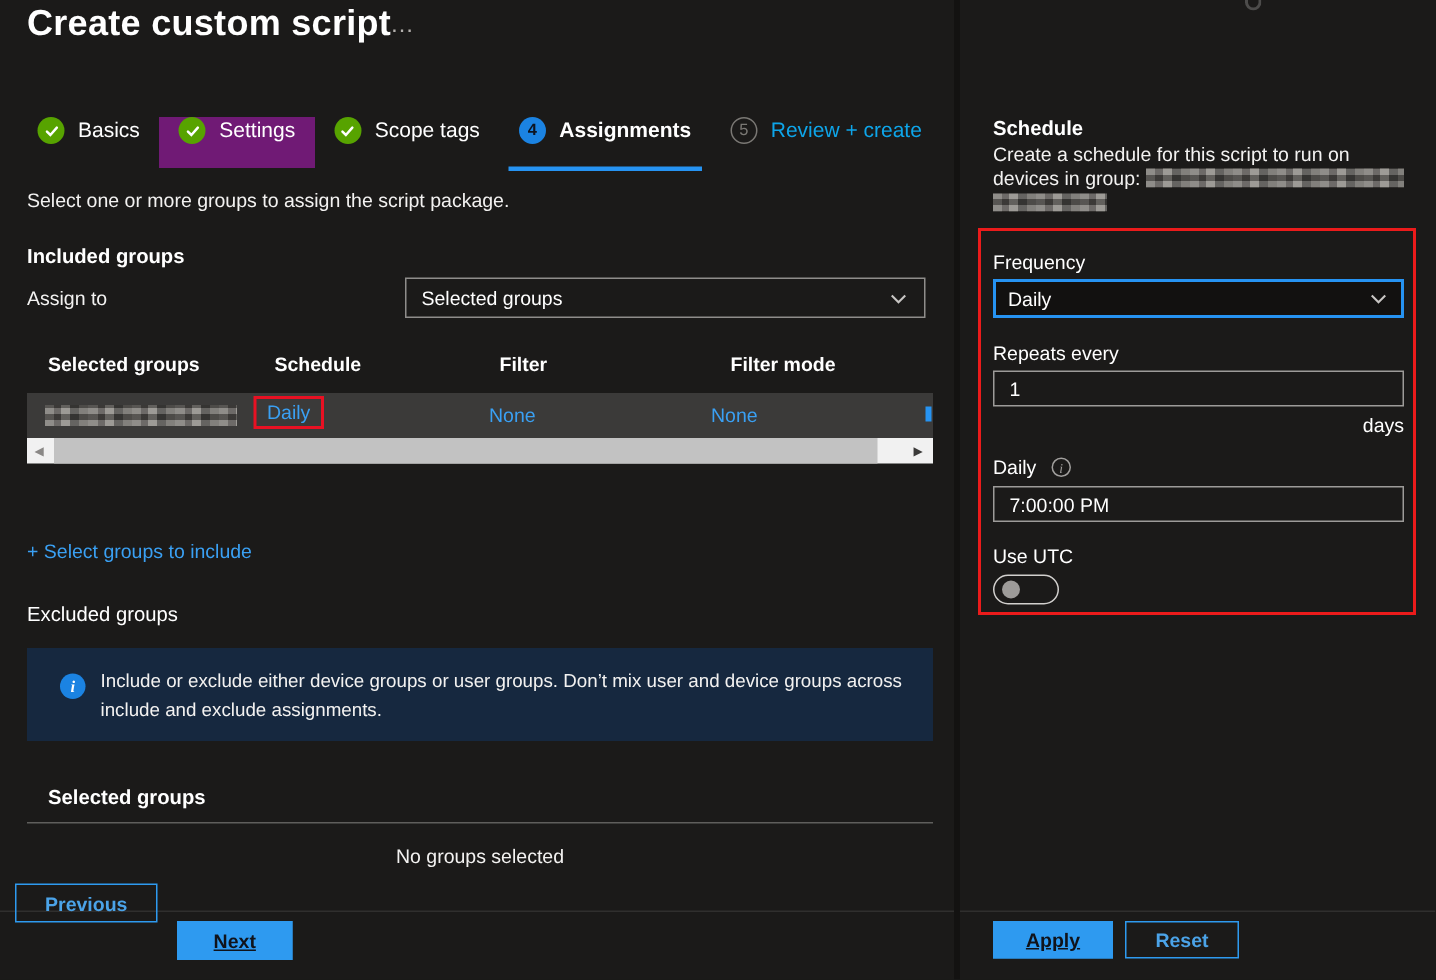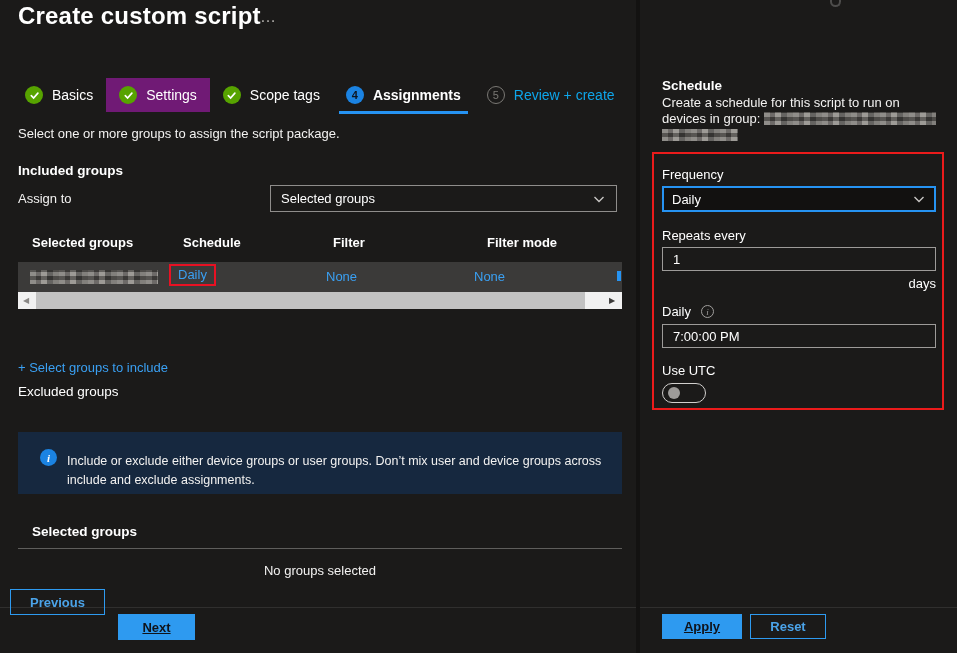--- a/index.html
+++ b/index.html
@@ -12,21 +12,21 @@
     font-size:13px;
     overflow:hidden;
   }
   .abs { position:absolute; }
 
   
   .page-title { left:18px; top:2px; font-size:24px; font-weight:700; letter-spacing:.2px; }
   .title-more { left:260px; top:8px; color:#b3b0ad; font-size:16px; letter-spacing:2px; }
 
   .tabs { left:12px; top:78px; height:34px; display:flex; align-items:center; }
-  .tab { display:flex; align-items:center; gap:9px; height:34px; padding:0 13px; position:relative; cursor:default; }
+  .tab { display:flex; gap:9px; height:34px; padding:0 13px; position:relative; cursor:default; }
   .tab.highlight { background:#701a75; }
   .tab .badge { width:18px; height:18px; border-radius:50%; display:flex; align-items:center; justify-content:center; flex:0 0 18px; }
   .badge.done { background:#57a300; }
   .badge.active { background:#1b83e2; color:#0d1420; font-size:11px; font-weight:700; }
   .badge.todo { border:1px solid #7a7874; color:#7a7874; font-size:11px; }
   .tab .lbl { font-size:14px; color:#ffffff; white-space:nowrap; }
   .tab.active-tab .lbl { font-weight:700; }
   .tab.active-tab::after { content:""; position:absolute; left:6px; right:6px; bottom:-2px; height:3px; background:#2693f2; }
   .tab.disabled .lbl { color:#0ea5e9; }
 
@@ -56,27 +56,27 @@
   .row-redact { position:absolute; left:12px; top:8px; width:128px; height:14px; }
 
   .hscroll { left:18px; top:292px; width:604px; height:17px; background:#f1f1f1; }
   .hs-arrow { position:absolute; top:0; width:16px; height:17px; display:flex; align-items:center; justify-content:center;
               font-size:8px; color:#8a8886; }
   .hs-arrow.right { right:2px; color:#3b3a39; }
   .hs-arrow.left { left:0; }
   .hs-thumb { position:absolute; left:18px; top:0; width:549px; height:17px; background:#c2c2c2; }
 
   .select-link { left:18px; top:360px; }
-  .excluded-h { left:18px; top:384px; font-size:13.5px; font-weight:400; color:#ffffff; }
+  .excluded-h { left:18px; top:402px; font-size:13.5px; font-weight:400; color:#ffffff; }
 
   .banner { left:18px; top:432px; width:604px; height:62px; background:#16283f; display:flex; align-items:flex-start; }
   .banner-icon { width:17px; height:17px; border-radius:50%; background:#1b83e2; color:#fff; font-weight:700; font-size:11px;
                  display:flex; align-items:center; justify-content:center; margin:17px 10px 0 22px; flex:0 0 17px;
                  font-family:"Liberation Serif", serif; font-style:italic; }
-  .banner-text { margin-top:20px; width:545px; font-size:12.5px; line-height:1.55; color:#f3f2f1; }
+  .banner-text { margin-top:13px; width:545px; font-size:12.5px; line-height:1.55; color:#f3f2f1; }
 
   .selgroups-h { left:32px; top:524px; }
   .divider { left:18px; top:548px; width:604px; height:1px; background:#5f5e5c; }
   .empty-text { left:18px; top:563px; width:604px; text-align:center; color:#f3f2f1; }
 
   .footer-line-l { left:0; top:607px; width:636px; height:1px; background:#302f2e; }
   .footer-line-r { left:640px; top:607px; width:317px; height:1px; background:#302f2e; }
 
   .btn { display:flex; align-items:center; justify-content:center; font-size:13px; font-weight:700; cursor:pointer; }
   .btn-outline { background:transparent; border:1px solid #2e9af0; color:#4ba3e8; }

